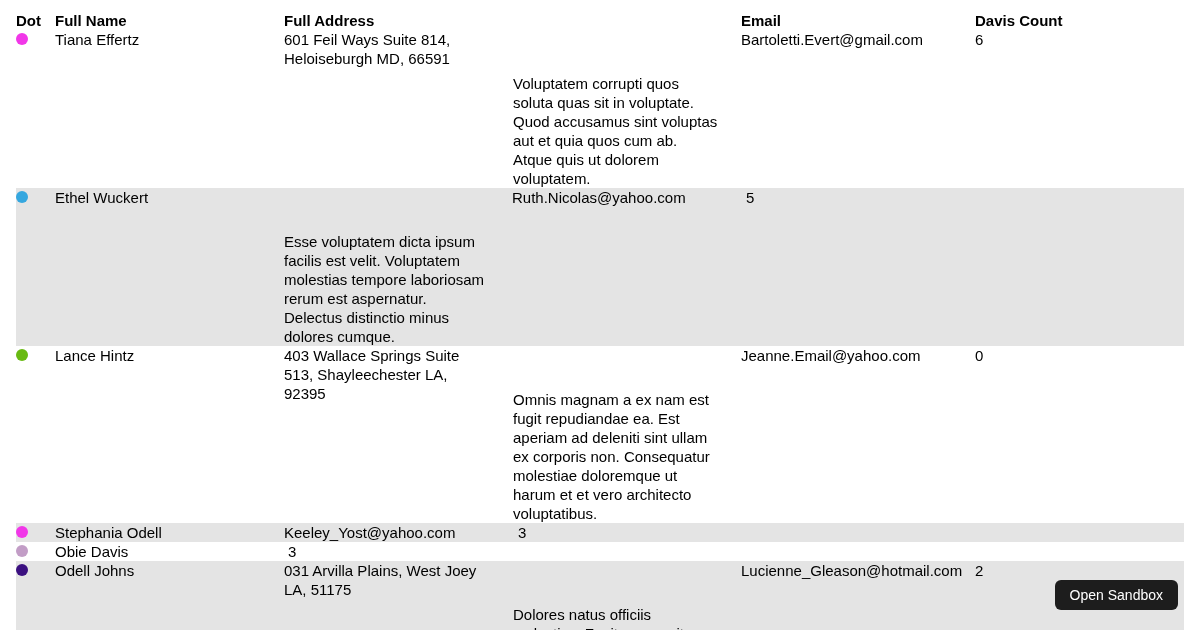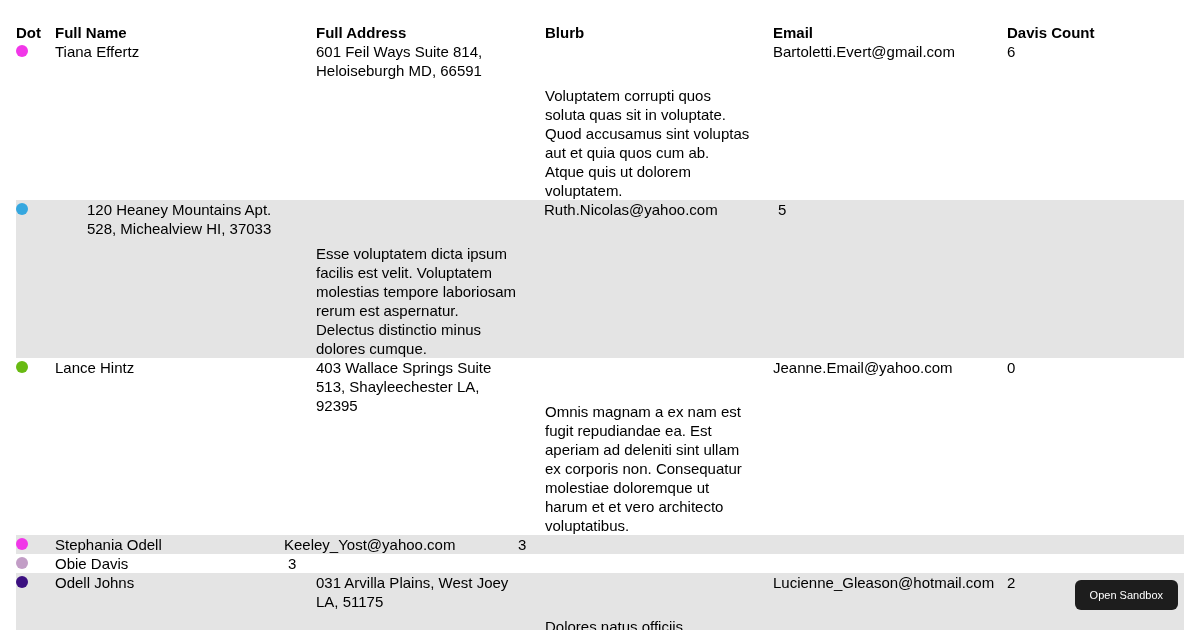--- a/index.html
+++ b/index.html
@@ -24,51 +24,50 @@
   }
   .row {
     display: flex;
     align-items: stretch;
   }
   .row.stripe {
     background: #e4e4e4;
   }
   .row.header-row {
     font-weight: bold;
-    padding-top: 23px;
+    padding-top: 11px;
     height: 19px;
-    align-items: flex-end;
   }
   .cell {
     box-sizing: border-box;
     padding-right: 10px;
     overflow: hidden;
   }
   .col-dot     { width: 39px;  flex: 0 0 39px; }
   .col-name    { width: 229px; flex: 0 0 229px; }
-  .col-address { width: 229px; flex: 0 0 229px; white-space: pre-line; margin-left: 32px; }
+  .col-address { width: 229px; flex: 0 0 229px; white-space: pre-line; }
   .col-blurb   { width: 228px; flex: 0 0 228px; white-space: pre-line; margin-top: 44px; }
   .col-email   { width: 230px; flex: 0 0 230px; }
   .col-count   { width: 213px; flex: 0 0 213px; padding-left: 4px; }
   .dot {
     display: block;
     width: 12px;
     height: 12px;
     border-radius: 50%;
     margin-top: 3px;
   }
   .sandbox-button {
     position: absolute;
     right: 22px;
     bottom: 20px;
     height: 30px;
     padding: 0 15px;
     background: #1d1d1d;
     color: #ffffff;
-    font-size: 11px;
+    font-size: 14px;
     font-family: "Liberation Sans", "DejaVu Sans", sans-serif;
     border: none;
     border-radius: 6px;
     cursor: pointer;
     display: flex;
     align-items: center;
   }
 </style>
 </head>
 <body>
@@ -99,22 +98,21 @@
 Atque quis ut dolorem
 voluptatem.</div>
       <div class="cell col-email">Bartoletti.Evert@gmail.com</div>
       <div class="cell col-count">6</div>
     </div>
 
     <div class="row stripe">
       <div class="cell col-dot">
           <span class="dot" style="background-color: rgb(53, 167, 223);"></span>
         </div>
-      <div class="cell col-address">120 Heaney Mountains Apt.
-528, Michealview HI, 37033</div>
+      <div class="cell col-name">Ethel Wuckert</div>
       <div class="cell col-blurb">Esse voluptatem dicta ipsum
 facilis est velit. Voluptatem
 molestias tempore laboriosam
 rerum est aspernatur.
 Delectus distinctio minus
 dolores cumque.</div>
       <div class="cell col-email">Ruth.Nicolas@yahoo.com</div>
       <div class="cell col-count">5</div>
     </div>
 

